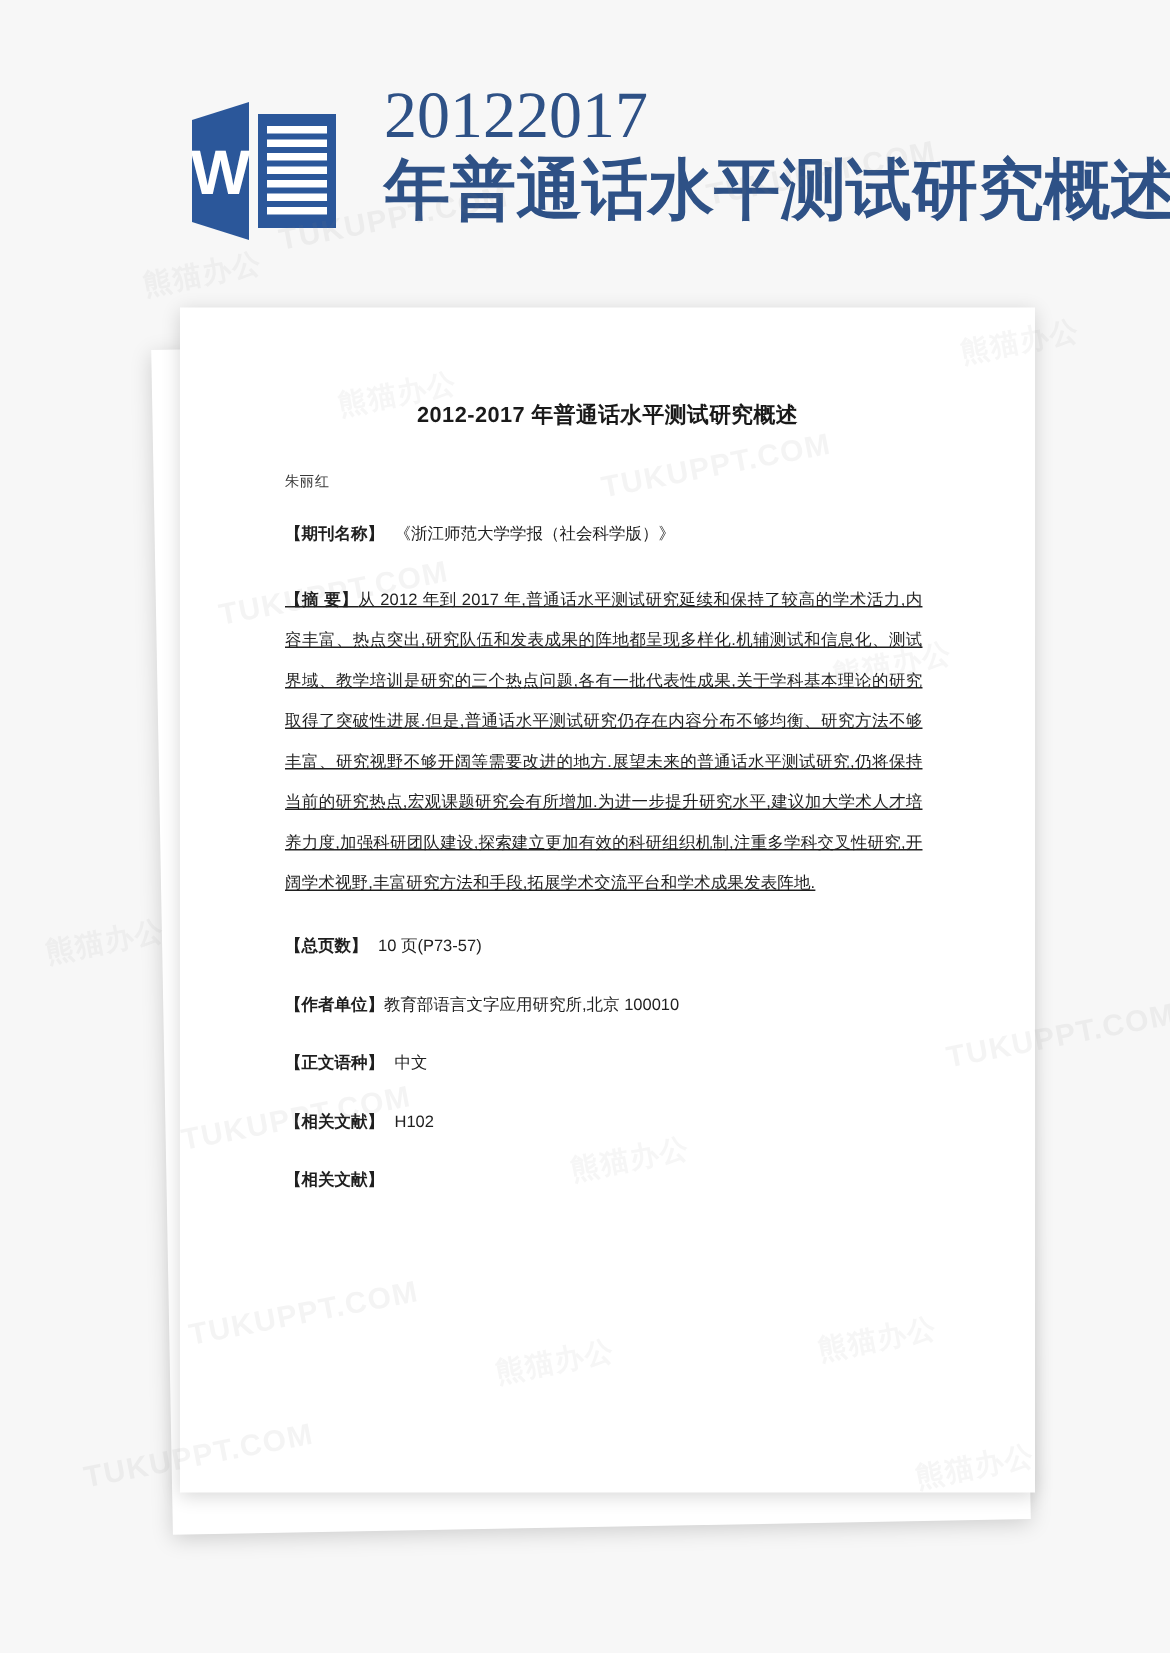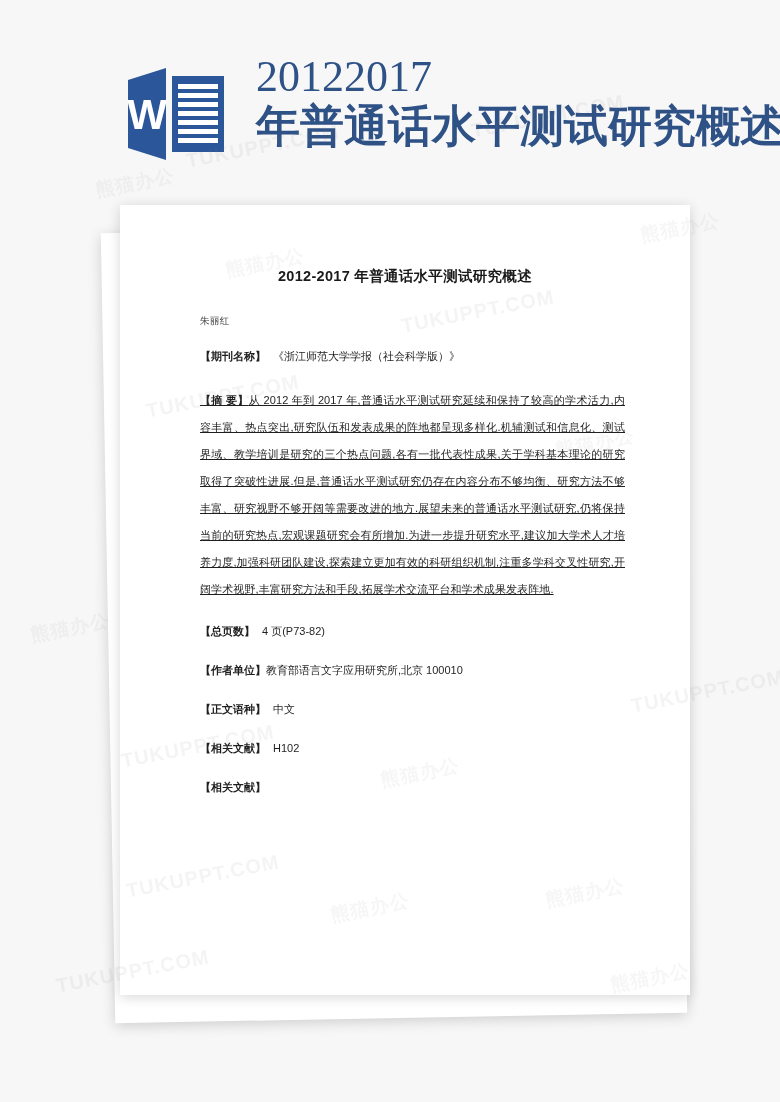--- a/index.html
+++ b/index.html
@@ -106,21 +106,20 @@
     font-weight: 700;
     color: #1a1a1a;
     letter-spacing: 0.3px;
   }
 
   #doc-body {
     position: absolute;
     left: 70px;
     top: 110px;
     width: 425px;
-    margin-left: 10px;
   }
 
   .author-line {
     font-size: 9.5px;
     color: #3a3a3a;
     margin: 0 0 20px 0;
     letter-spacing: 0.4px;
   }
 
   .field {
@@ -229,21 +228,21 @@
     <p class="field">
       <span class="flabel">【期刊名称】</span><span class="gap"></span><span class="fvalue">《浙江师范大学学报（社会科学版）》</span>
     </p>
 
 
     <p id="abstract">
       <span class="flabel">【摘 要】</span><span class="fvalue">从 2012 年到 2017 年,普通话水平测试研究延续和保持了较高的学术活力,内容丰富、热点突出,研究队伍和发表成果的阵地都呈现多样化.机辅测试和信息化、测试界域、教学培训是研究的三个热点问题,各有一批代表性成果,关于学科基本理论的研究取得了突破性进展.但是,普通话水平测试研究仍存在内容分布不够均衡、研究方法不够丰富、研究视野不够开阔等需要改进的地方.展望未来的普通话水平测试研究,仍将保持当前的研究热点,宏观课题研究会有所增加.为进一步提升研究水平,建议加大学术人才培养力度,加强科研团队建设,探索建立更加有效的科研组织机制,注重多学科交叉性研究,开阔学术视野,丰富研究方法和手段,拓展学术交流平台和学术成果发表阵地.</span>
     </p>
 
     <p class="field">
-      <span class="flabel">【总页数】</span><span class="gap"></span><span class="fvalue">4 页(P73-82)</span>
+      <span class="flabel">【总页数】</span><span class="gap"></span><span class="fvalue">10 页(P73-57)</span>
     </p>
 
 
     <p class="field">
       <span class="flabel">【作者单位】</span><span class="fvalue">教育部语言文字应用研究所,北京 100010</span>
     </p>
 
     <p class="field">
       <span class="flabel">【正文语种】</span><span class="gap"></span><span class="fvalue">中文</span>
     </p>

